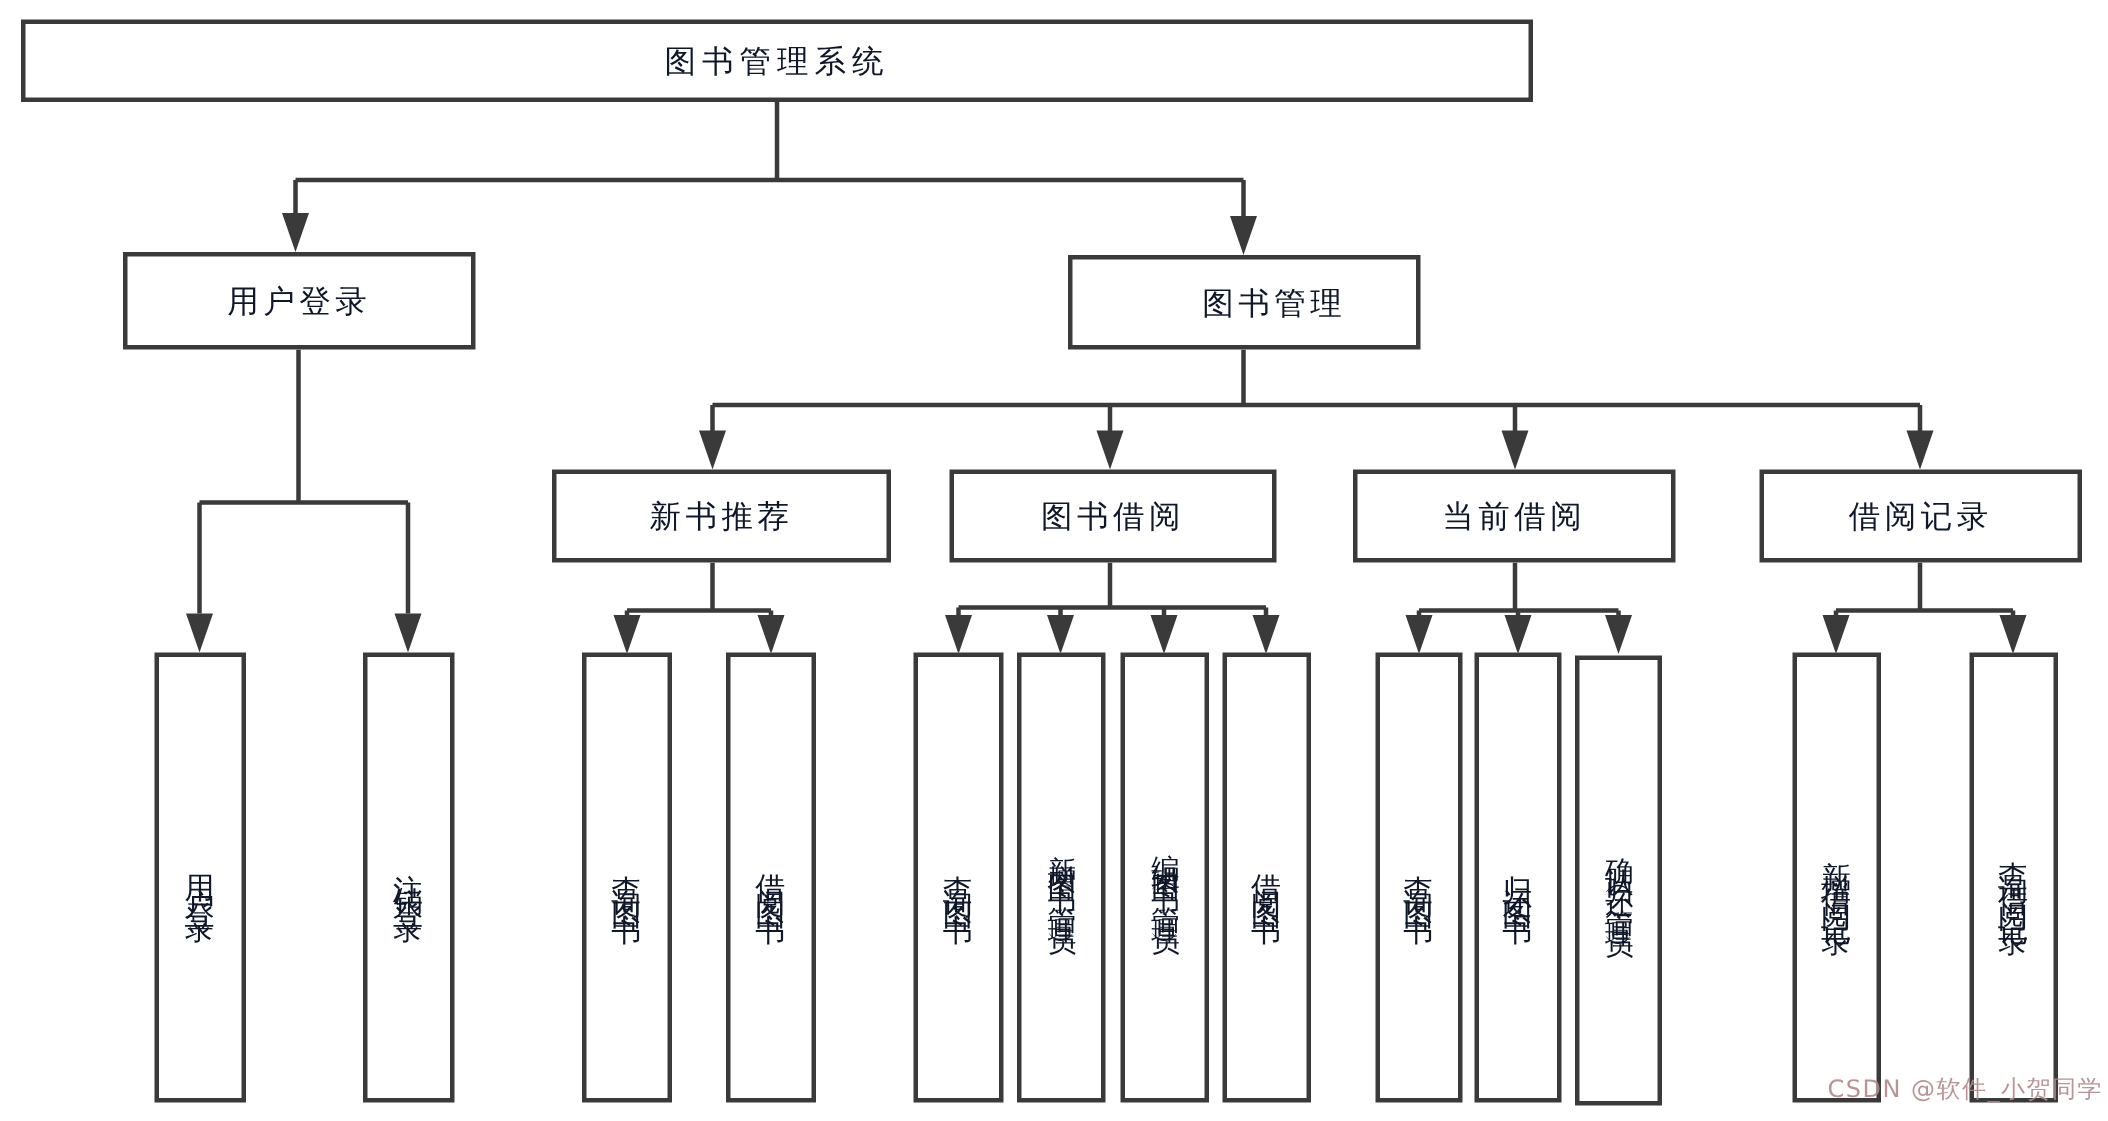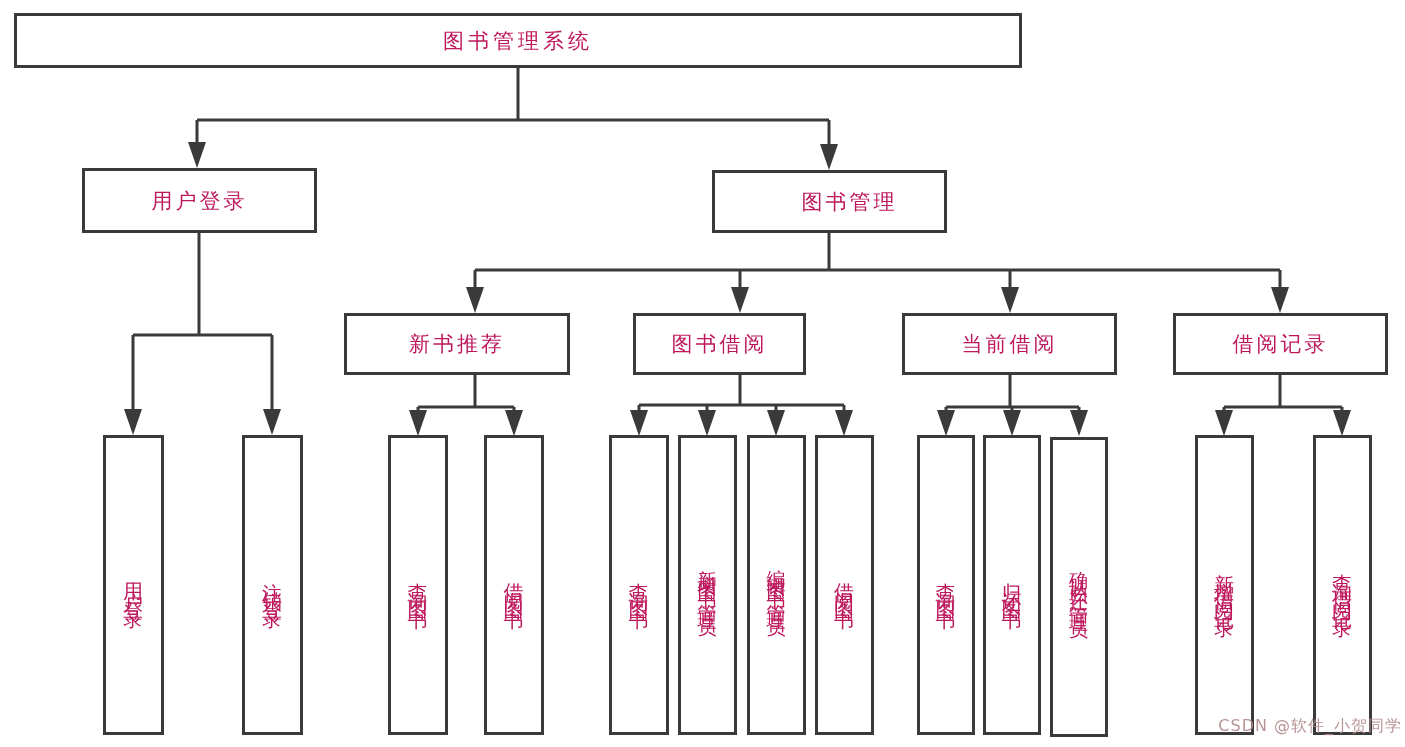--- a/index.html
+++ b/index.html
@@ -18,21 +18,21 @@
     z-index: 1;
   }
   .node {
     position: absolute;
     background: #ffffff;
     border: 3px solid #3a3a3a;
     box-sizing: border-box;
     display: flex;
     align-items: center;
     justify-content: center;
-    color: #be185d;
+    color: #0f172a;
     z-index: 2;
   }
   .node.hbox { font-size: 21px; letter-spacing: 3px; }
   .node.root { font-size: 21px; letter-spacing: 4px; }
   .node.leaf  { font-size: 20px; }
   .leaf .vtext {
     writing-mode: vertical-rl;
     text-orientation: mixed;
     letter-spacing: 9px;
     line-height: 1;
@@ -113,24 +113,24 @@
     <span>图书管理系统</span>
   </div>
 
   <div class="node hbox" style="left:82px; top:168px; width:235px; height:65px;">
     <span>用户登录</span>
   </div>
   <div class="node hbox" style="left:712px; top:170px; width:235px; height:63px;padding-left:40px;">
     <span>图书管理</span>
   </div>
 
-  <div class="node hbox" style="left:344px; top:313px; width:226px; height:62px;">
+  <div class="node hbox" style="left:368px; top:313px; width:226px; height:62px;">
     <span>新书推荐</span>
   </div>
-  <div class="node hbox" style="left:633px; top:313px; width:173px; height:62px;">
+  <div class="node hbox" style="left:633px; top:313px; width:218px; height:62px;">
     <span>图书借阅</span>
   </div>
   <div class="node hbox" style="left:1173px; top:313px; width:215px; height:62px;">
     <span>借阅记录</span>
   </div>
   <div class="node hbox" style="left:902px; top:313px; width:215px; height:62px;">
     <span>当前借阅</span>
   </div>
 
   <div class="node leaf" style="left:103px; top:435px; width:61px; height:300px;">

